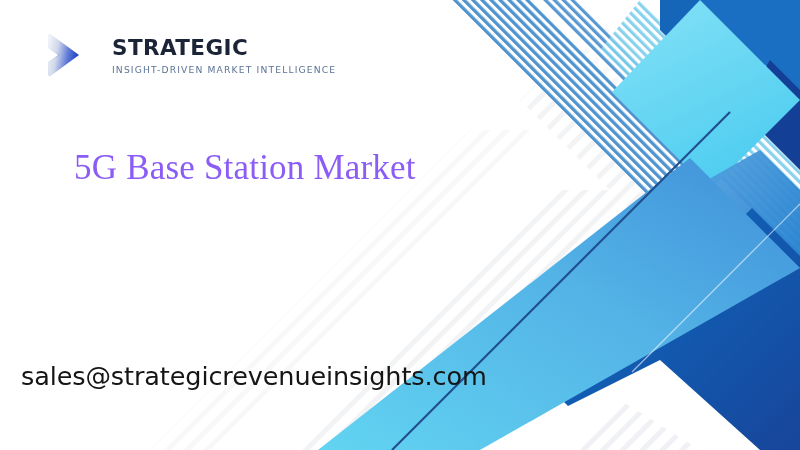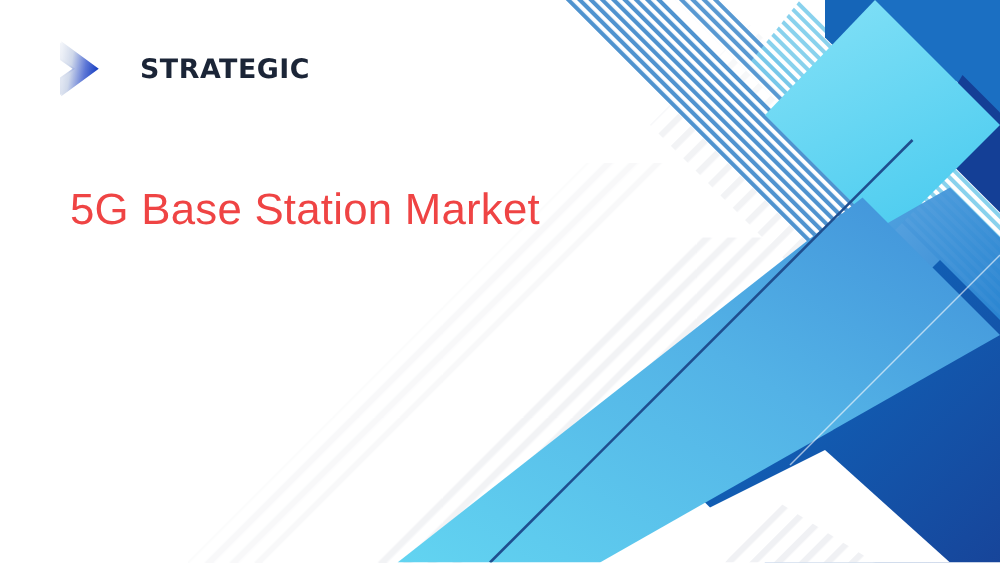--- a/index.html
+++ b/index.html
@@ -57,26 +57,26 @@
     font-family: "DejaVu Sans", sans-serif;
     font-size: 9.2px;
     letter-spacing: 1.15px;
     color: #5c7396;
     white-space: nowrap;
   }
 
   
   #report-title {
     position: absolute;
-    left: 56px;
+    left: 74px;
     top: 148px;
-    font-family: Liberation Sans, sans-serif;
+    font-family: Liberation Serif, serif;
     font-size: 35px;
     font-weight: normal;
-    color: #ef4444;
+    color: #8b5cf6;
     letter-spacing: 0.2px;
     white-space: nowrap;
   }
 
   
   #contact-email {
     position: absolute;
     left: 21px;
     top: 361px;
     font-family: "DejaVu Sans", sans-serif;
@@ -192,19 +192,21 @@
   </svg>
 
   <div id="logo-block">
     <svg id="logo-mark" viewBox="0 0 56 50" xmlns="http://www.w3.org/2000/svg">
       <path d="M2 4 L30 25 L2 46 L2 32 L12 25 L2 18 Z" fill="url(#gLogo)"></path>
       <path d="M18 4 L46 25 L18 46 L18 32 L28 25 L18 18 Z" fill="url(#gLogo)" opacity="0"></path>
       <path d="M3 3 L33 25 L3 47 L3 33 L14 25 L3 17 Z" fill="url(#gLogo)"></path>
     </svg>
     <div id="logo-text">
       <div class="logo-line">STRATEGIC</div>
+      <div id="logo-tagline">INSIGHT-DRIVEN MARKET INTELLIGENCE</div>
     </div>
   </div>
 
   <div id="report-title">5G Base Station Market</div>
 
+  <div id="contact-email">sales@strategicrevenueinsights.com</div>
 
 </div>
 
 </body></html>

